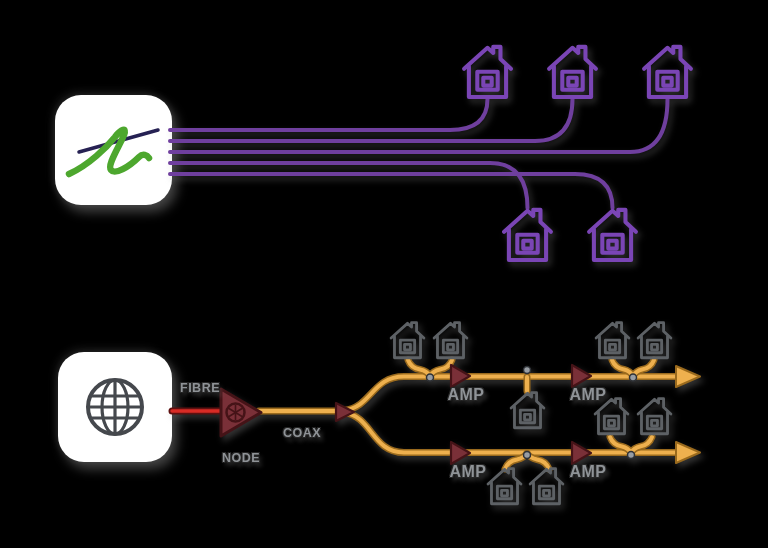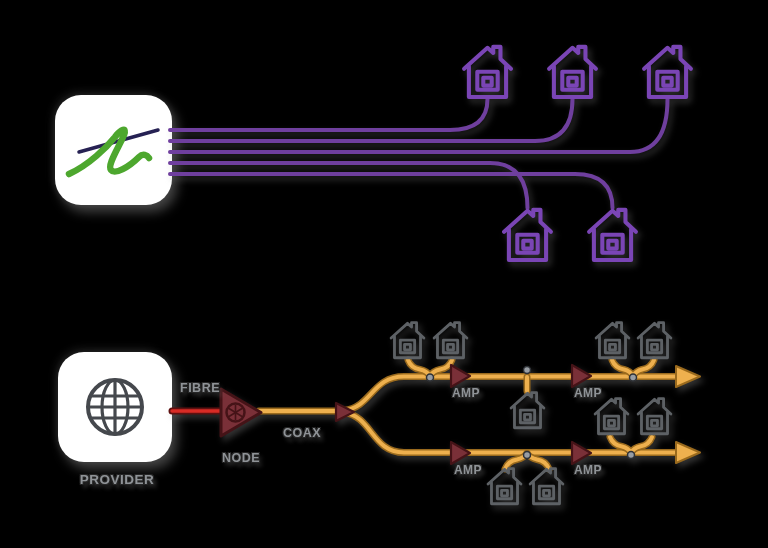--- a/index.html
+++ b/index.html
@@ -16,21 +16,21 @@
   .box{position:absolute;background:var(--box-white);border-radius:26px;
     display:flex;align-items:center;justify-content:center;
     box-shadow:5px 7px 12px rgba(135,135,135,0.50),-2px -3px 8px rgba(135,135,135,0.22);}
   .box-top{left:55px;top:95px;width:117px;height:110px;}
   .box-bottom{left:58px;top:352px;width:114px;height:110px;}
   .label{position:absolute;transform:translateX(-50%);color:var(--label-gray);
     font-weight:700;letter-spacing:0.5px;white-space:nowrap;
     text-shadow:1px 1px 0 #262626,-1px -1px 0 #262626,1px -1px 0 #262626,
       -1px 1px 0 #262626,3px 4px 4px rgba(140,140,140,0.45);}
   .lbl-md{font-size:12.5px;}
-  .lbl-sm{font-size:12px;}
+  .lbl-sm{font-size:16px;}
   .provider-label{left:117px;top:471px;font-size:13.5px;line-height:17px;text-align:center;}
   .p-line{fill:none;stroke:var(--fibre-purple);stroke-width:4;stroke-linecap:round;}
   .coax-under{fill:none;stroke:var(--coax-edge);stroke-width:7;stroke-linecap:round;}
   .coax-core{fill:none;stroke:var(--coax-core);stroke-width:4;stroke-linecap:round;}
   .red-under{fill:none;stroke:var(--red-edge);stroke-width:7;stroke-linecap:round;}
   .red-core{fill:none;stroke:var(--fibre-red);stroke-width:3.5;stroke-linecap:round;}
   .maroon-fill{fill:var(--maroon);stroke:var(--maroon-edge);stroke-width:3;stroke-linejoin:round;}
   .maroon-thin{fill:var(--maroon);stroke:var(--maroon-edge);stroke-width:2.2;stroke-linejoin:round;}
   .arrow-fill{fill:var(--coax-core);stroke:var(--coax-edge);stroke-width:2;stroke-linejoin:round;}
   .node-detail{fill:none;stroke:var(--maroon-edge);stroke-width:2.5;}
@@ -156,15 +156,14 @@
   </svg>
 
   <div class="label lbl-md" style="left:200px;top:381px;">FIBRE</div>
   <div class="label lbl-md" style="left:302px;top:381px;margin-top:45px;">COAX</div>
   <div class="label lbl-md" style="left:241px;top:451px;">NODE</div>
   <div class="label lbl-sm" style="left:466px;top:386px;">AMP</div>
   <div class="label lbl-sm" style="left:588px;top:386px;">AMP</div>
   <div class="label lbl-sm" style="left:468px;top:463px;">AMP</div>
   <div class="label lbl-sm" style="left:588px;top:463px;">AMP</div>
   <div class="label provider-label">
-    <div>PROVIDER</div>
   </div>
 </div>
 
 </body></html>

